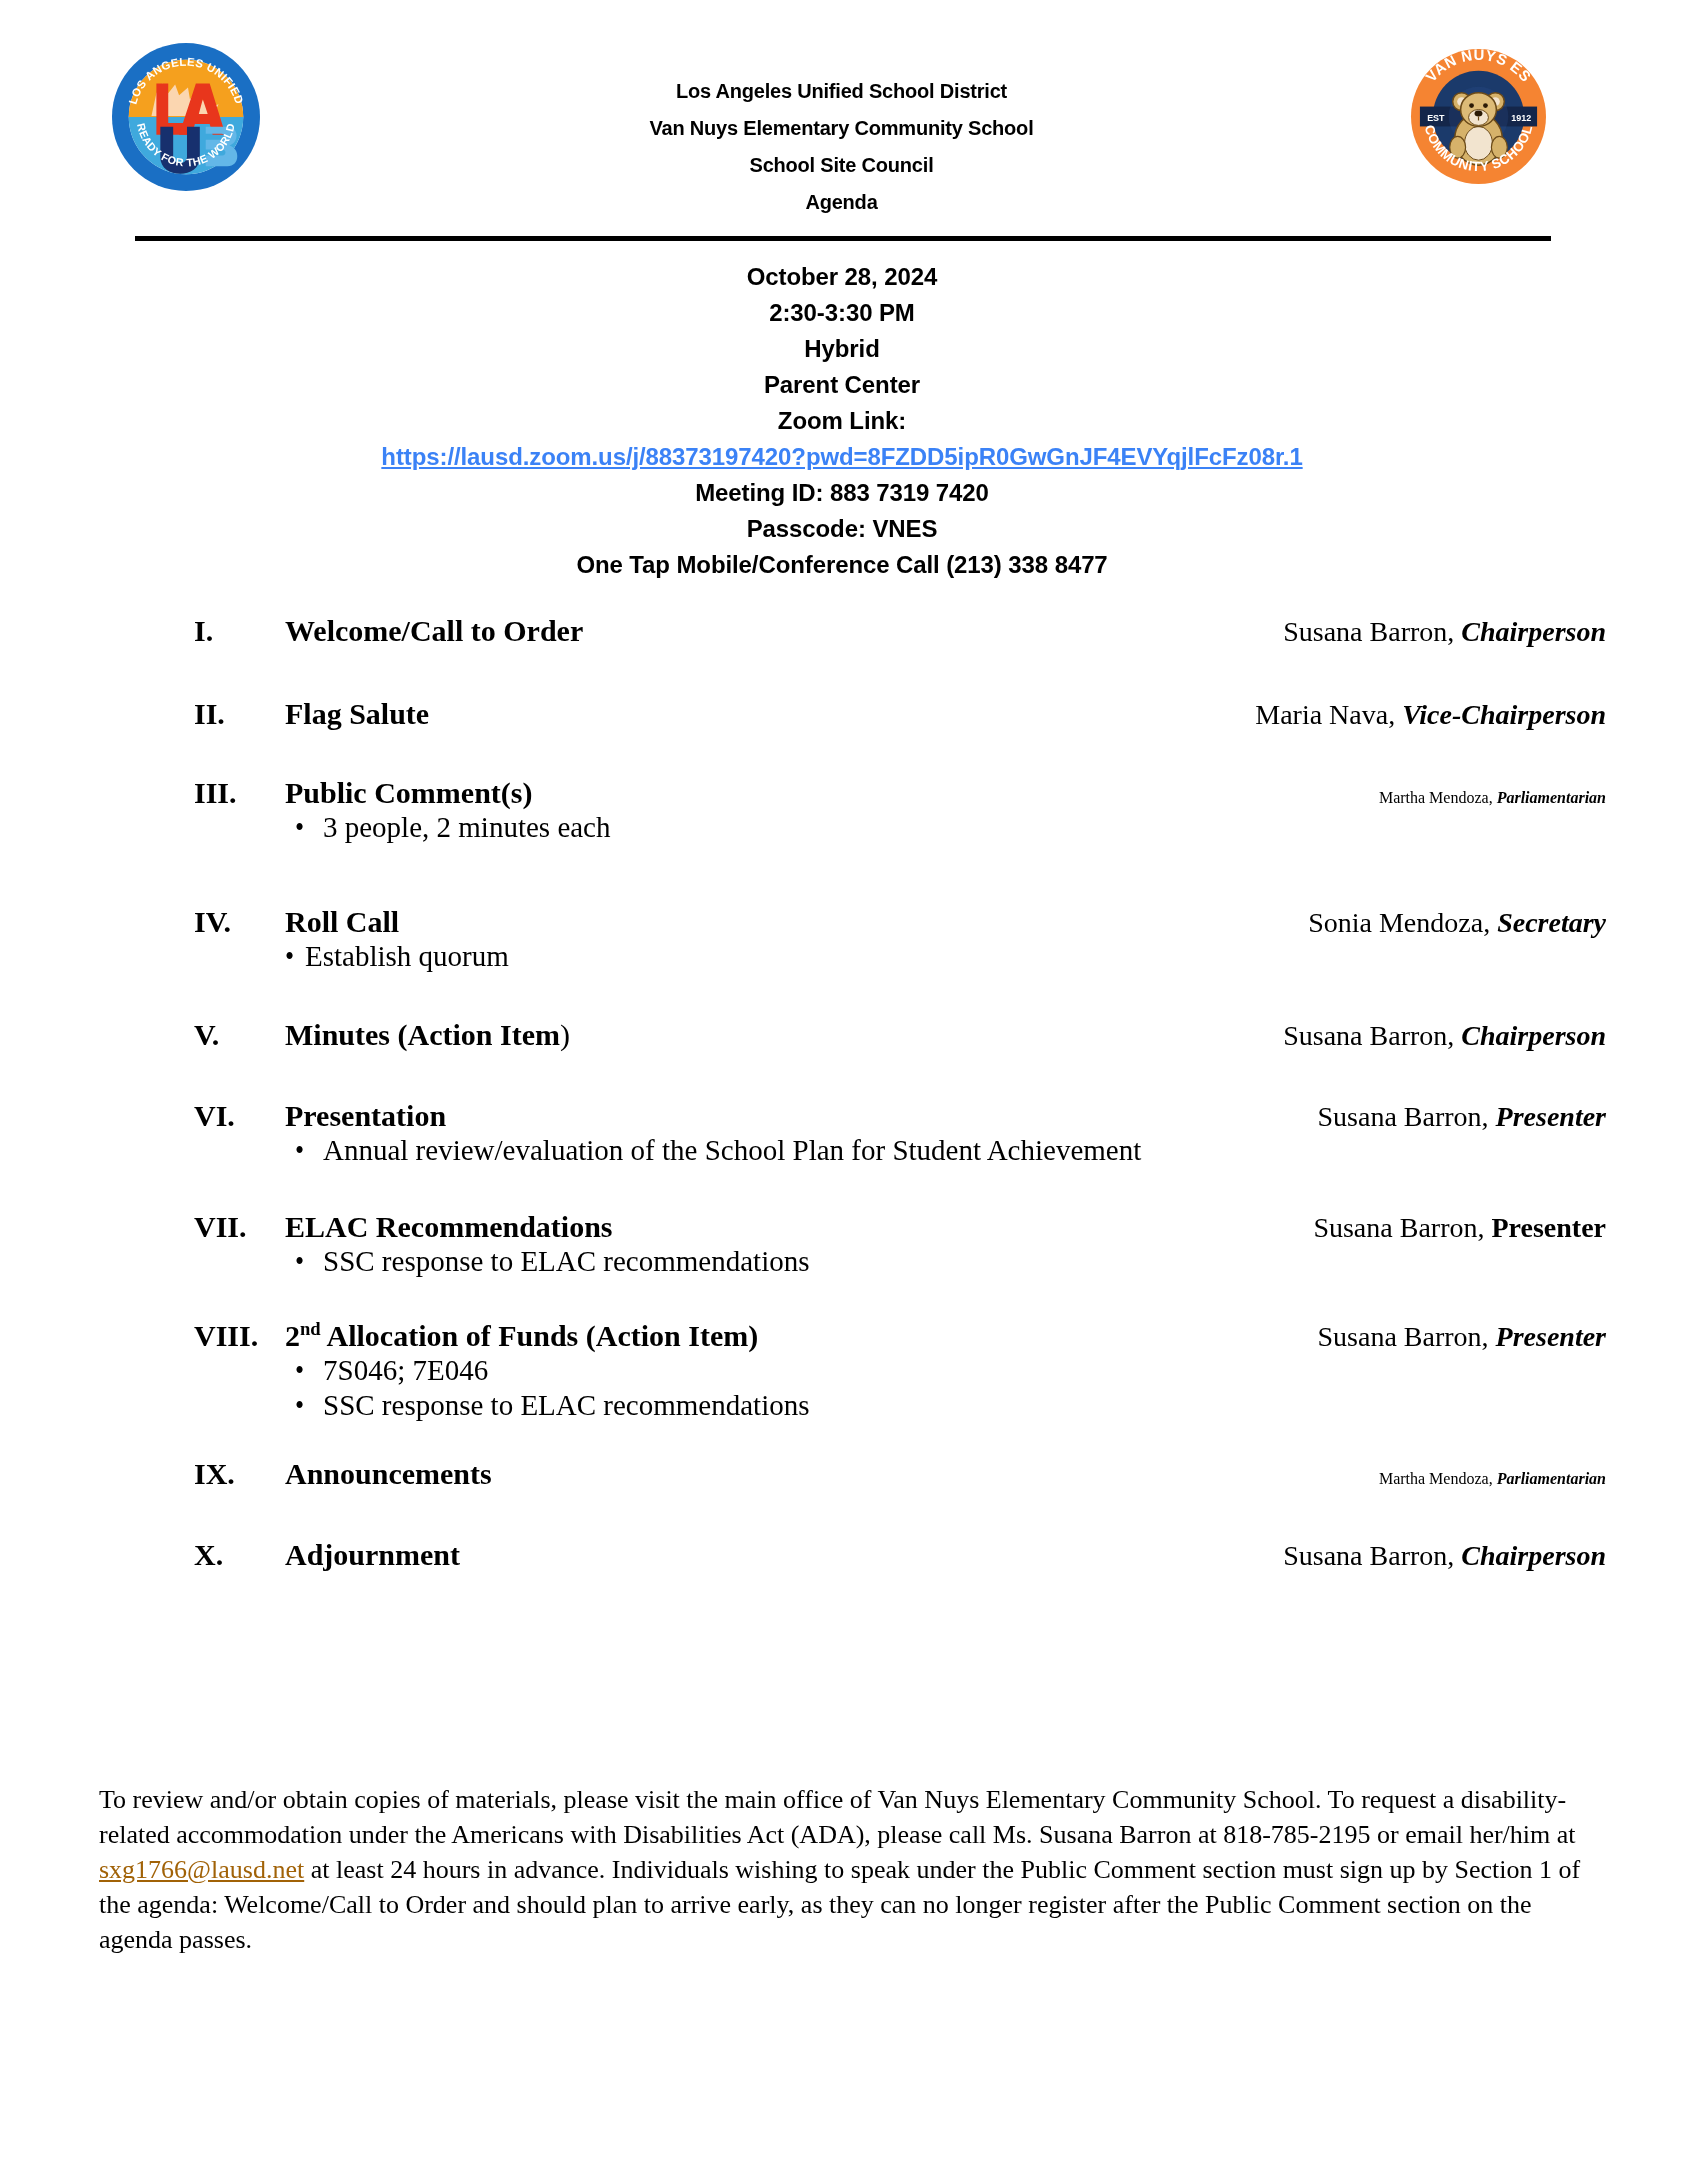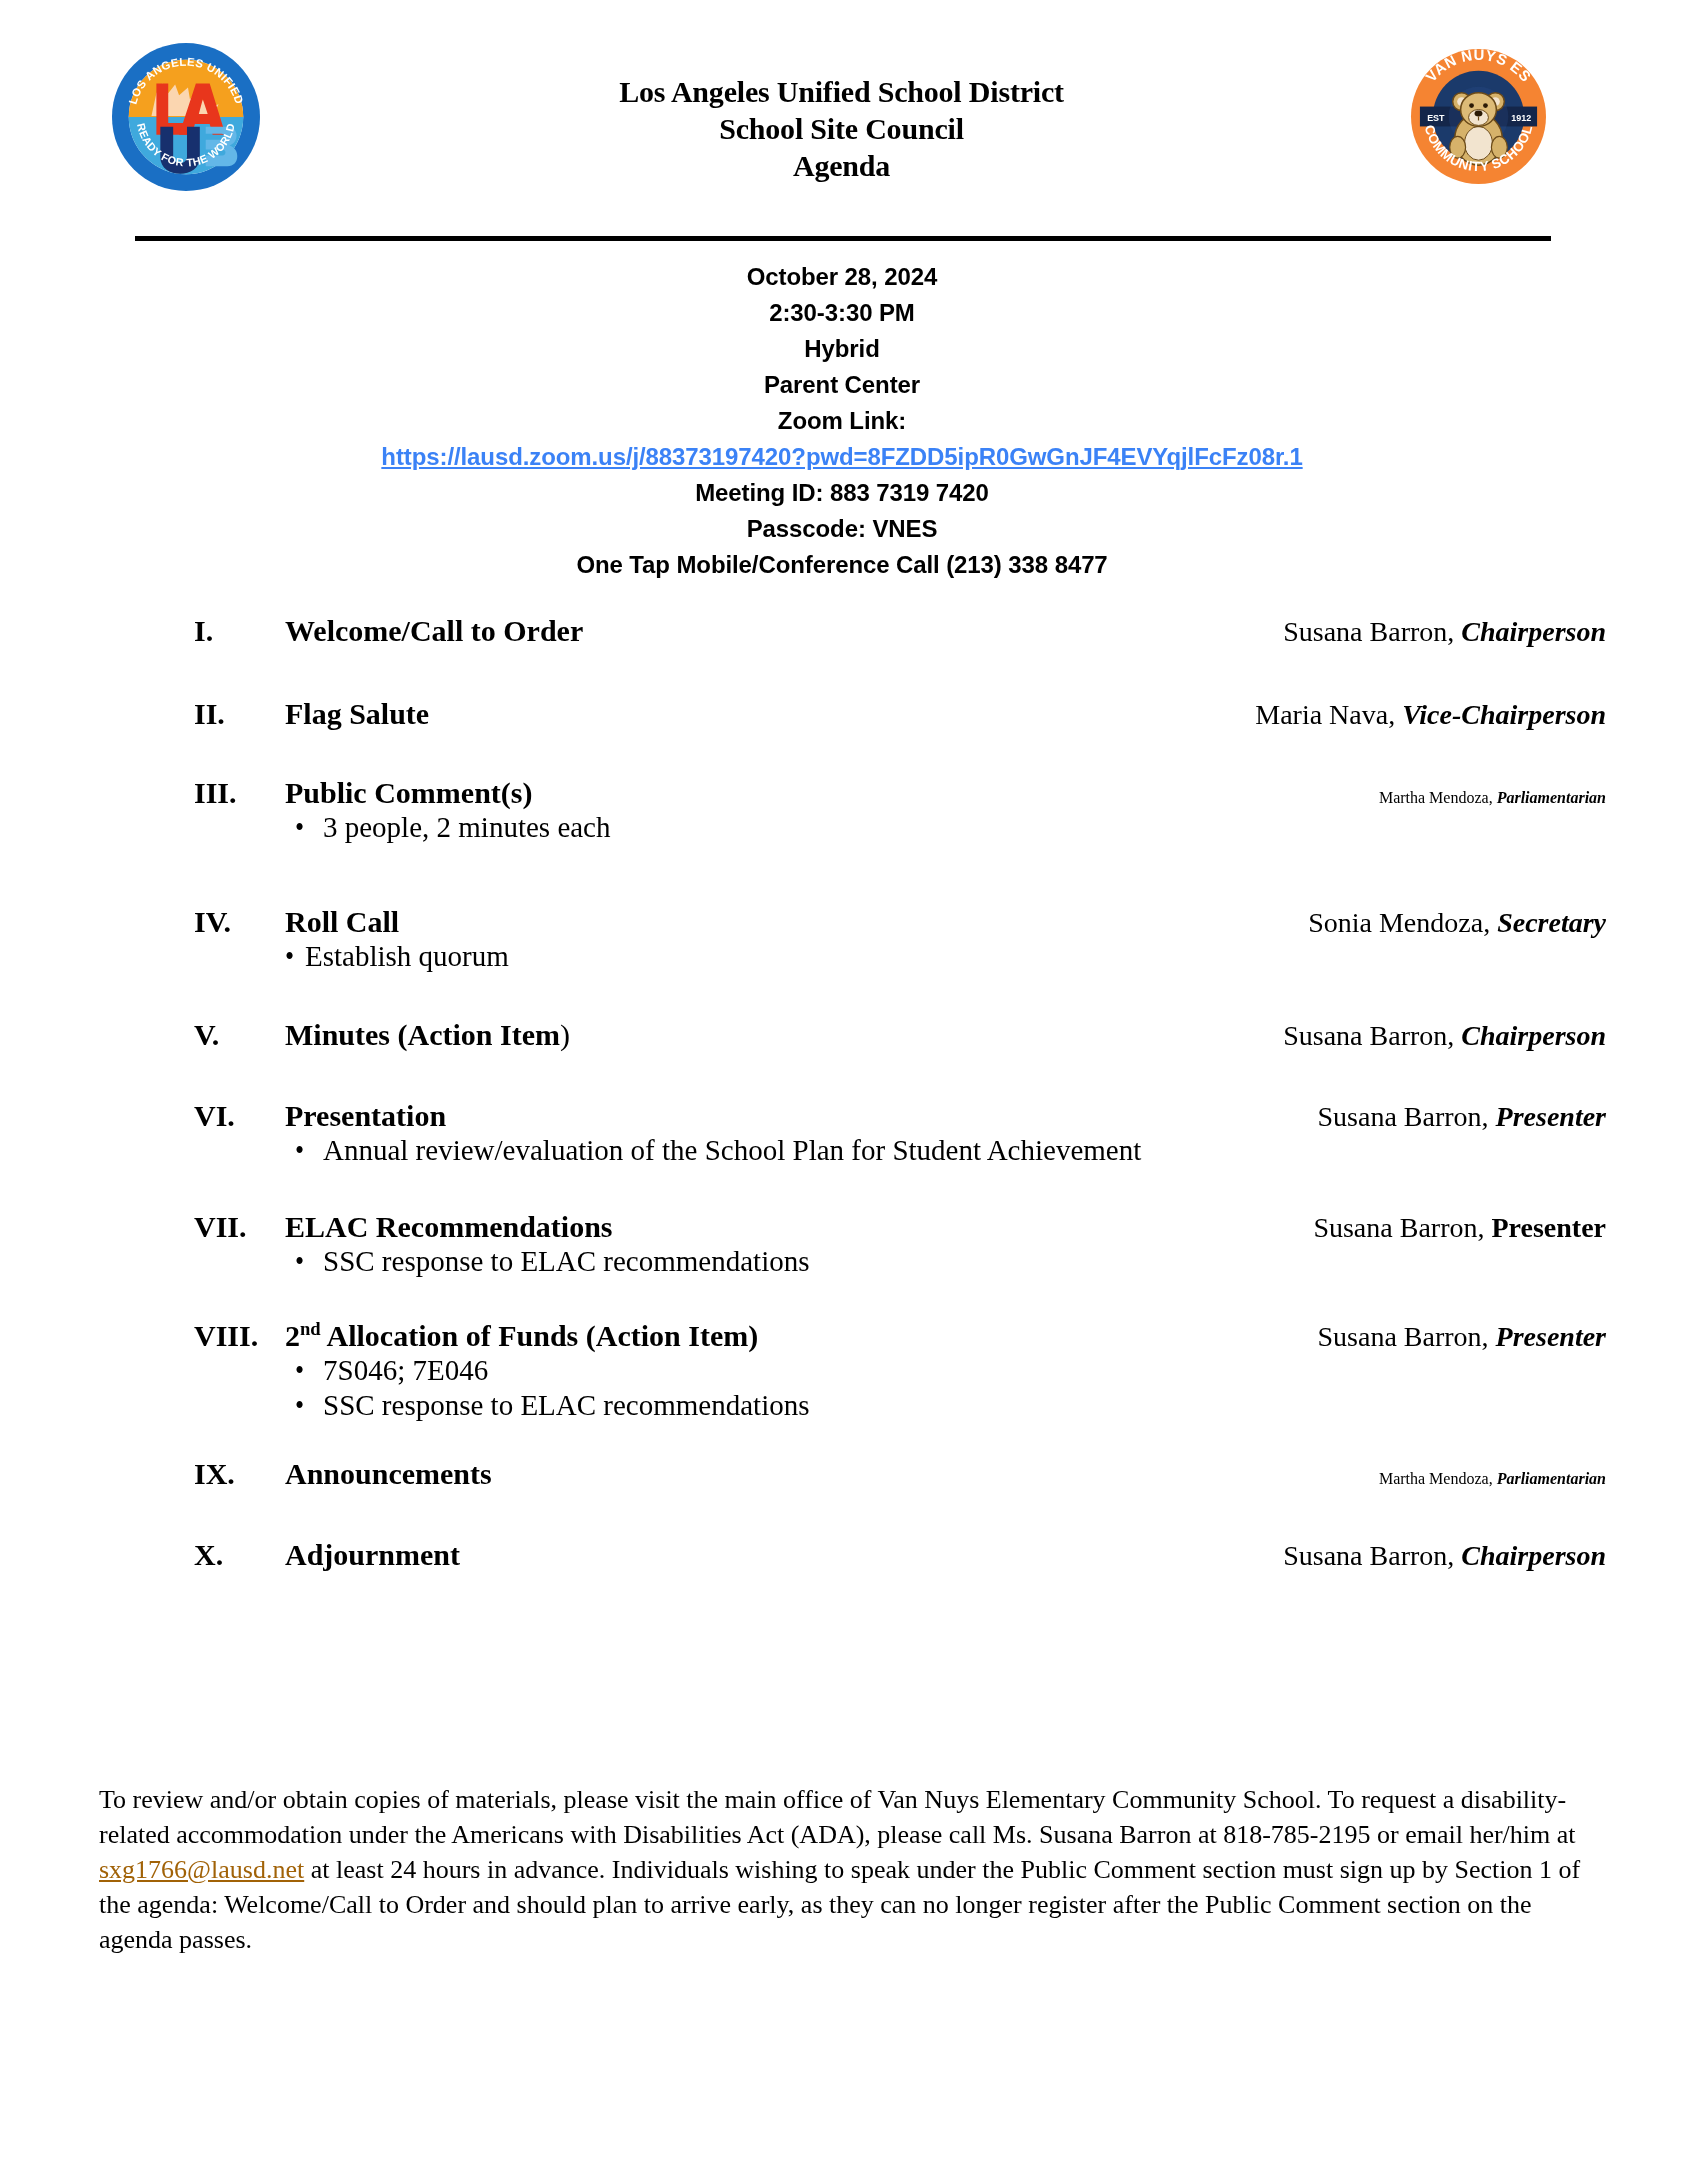--- a/index.html
+++ b/index.html
@@ -43,23 +43,23 @@
     width: 137px;
     height: 137px;
   }
 
   .header-title {
     position: absolute;
     left: 297px;
     top: 73px;
     width: 1089px;
     text-align: center;
-    font-family: Liberation Serif, serif;
+    font-family: Liberation Sans, sans-serif;
     font-weight: bold;
-    font-size: 30px;
+    font-size: 20px;
     line-height: 37px;
     letter-spacing: -0.2px;
   }
 
   .rule {
     position: absolute;
     left: 135px;
     top: 236px;
     width: 1416px;
     height: 5px;
@@ -227,20 +227,21 @@
         </text>
         <path id="lausd-bot-arc" d="M26 76 A50 50 0 0 0 126 76" fill="none"></path>
         <text font-family="Liberation Sans, sans-serif" font-size="11" font-weight="bold" fill="#ffffff" letter-spacing="0.4">
           <textPath href="#lausd-bot-arc" startOffset="50%" text-anchor="middle">READY FOR THE WORLD</textPath>
         </text>
       </svg>
     </div>
 
     <div class="header-title">
       <div>Los Angeles Unified School District</div>
+      <div>Van Nuys Elementary Community School</div>
       <div>School Site Council</div>
       <div>Agenda</div>
     </div>
 
     <div class="logo-vnes">
       <svg viewBox="0 0 138 138" width="137" height="137" aria-hidden="true">
         <circle cx="69" cy="69" r="68" fill="#f58432"></circle>
         <circle cx="69" cy="69" r="46" fill="#1b3a6b"></circle>
         <rect x="10" y="59" width="118" height="20" fill="#14264a"></rect>
         <circle cx="69" cy="69" r="30" fill="#2a4f8f" opacity="0.25"></circle>

